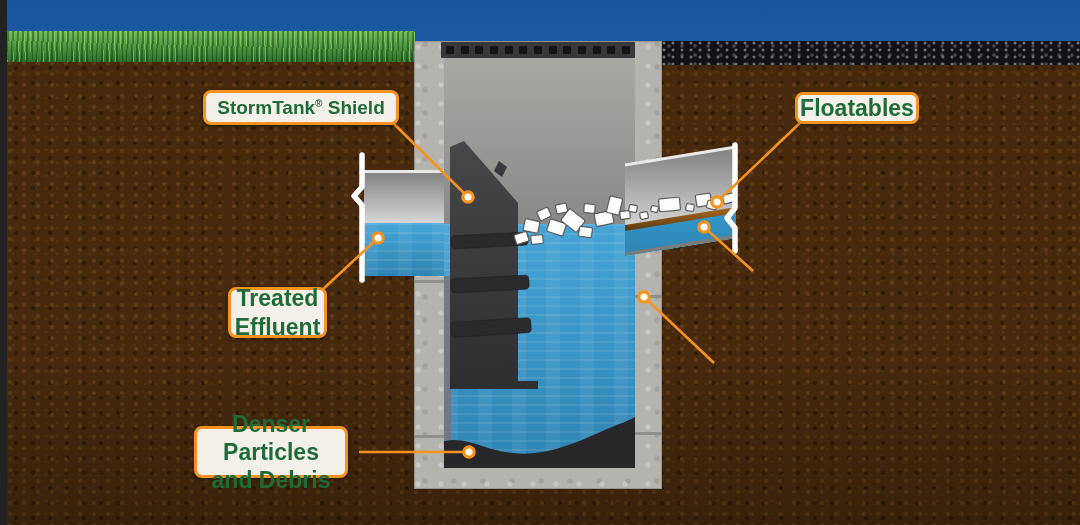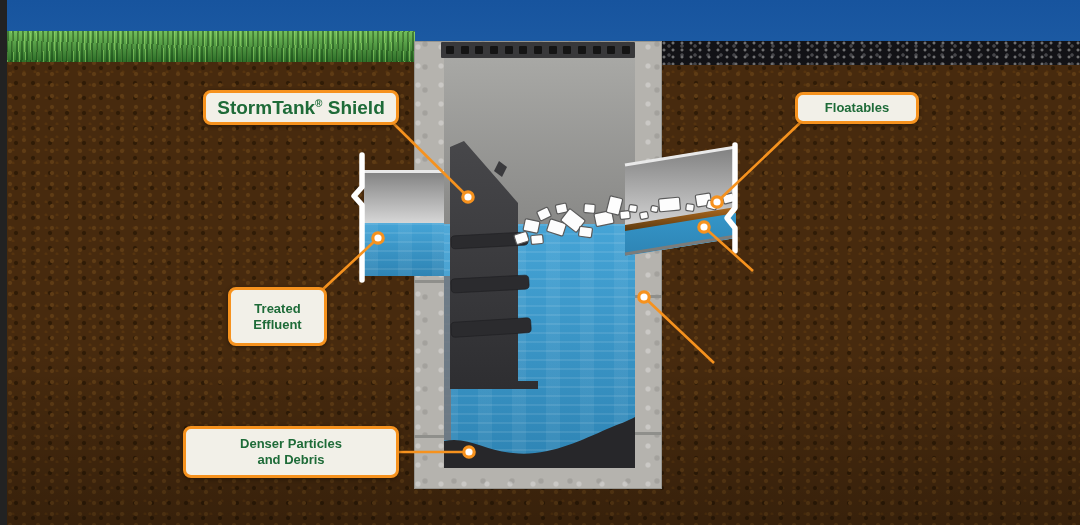--- a/index.html
+++ b/index.html
@@ -80,21 +80,21 @@
   svg.scene,svg.leads{left:0;top:0;width:1080px;height:525px;pointer-events:none;}
 
   
   .callout{
     position:absolute;box-sizing:border-box;
     background:var(--label-bg,#f2f0e8);
     border:3px solid var(--accent,#f6921e);
     border-radius:8px;
     display:flex;align-items:center;justify-content:center;
     text-align:center;color:var(--label-text,#1e6b38);
-    font-weight:bold;font-size:13px;line-height:1.22;
+    font-weight:bold;font-size:23px;line-height:1.22;
     box-shadow:0 1px 4px rgba(0,0,0,.45);
     z-index:60;
   }
   .callout .txt{white-space:pre-line;}
   .callout .sup{font-size:10px;vertical-align:super;line-height:0;}
   .callout.big{font-size:19px;}
 </style>
 </head>
 <body>
 
@@ -222,25 +222,25 @@
   </svg>
 
   <div class="callout big" style="left:196px;top:90px;width:196px;height:35px;">
     <span class="txt"><span>StormTank</span><span class="sup">®</span><span> Shield</span></span>
   </div>
 
   <div class="callout" style="left:788px;top:92px;width:124px;height:32px;">
     <span class="txt">Floatables</span>
   </div>
 
-  <div class="callout" style="left:221px;top:287px;width:99px;height:59px;">
+  <div class="callout" style="left:221px;top:287px;width:99px;height:51px;">
     <span class="txt">Treated
 Effluent</span>
   </div>
 
 
 
-  <div class="callout" style="left:176px;top:426px;width:216px;height:52px;">
+  <div class="callout" style="left:187px;top:426px;width:154px;height:52px;justify-content:flex-end;">
     <span class="txt">Denser Particles
 and Debris</span>
   </div>
 
 </div>
 
 </body></html>

